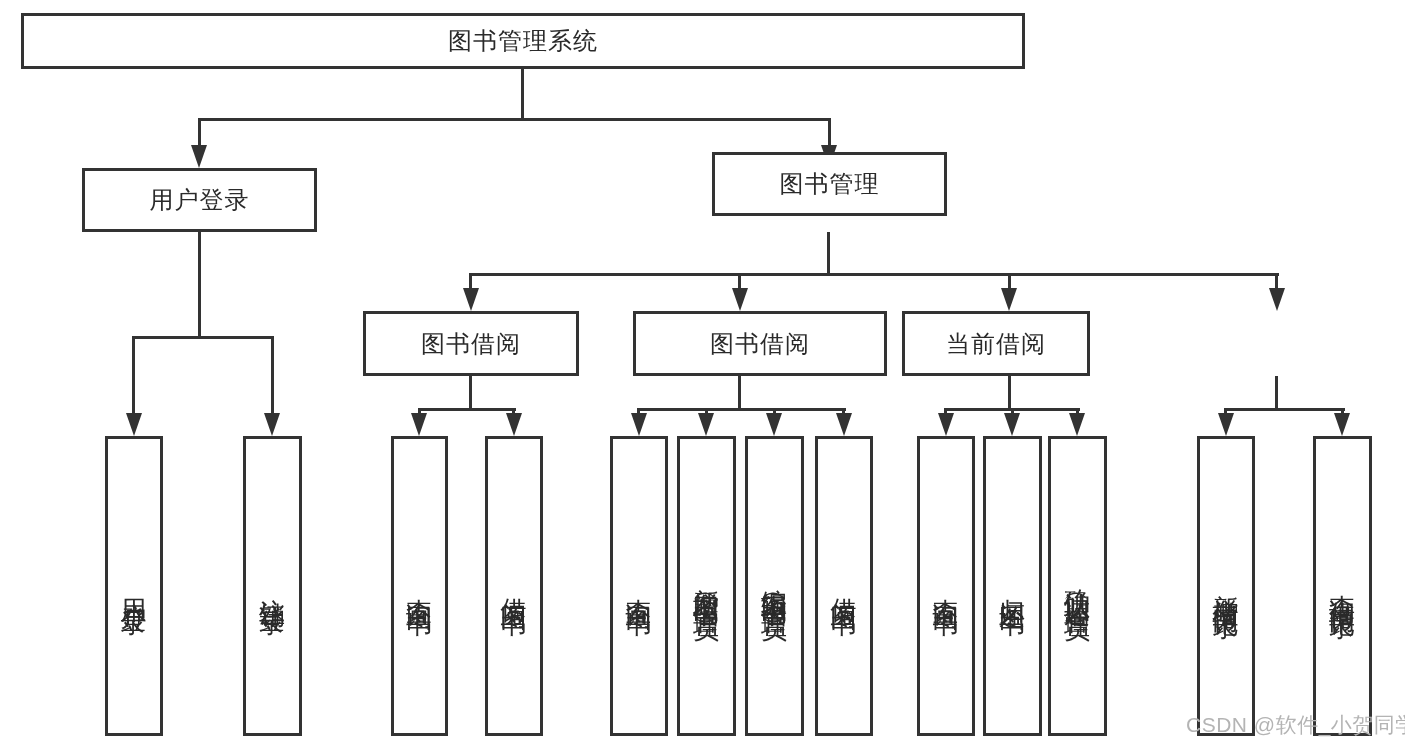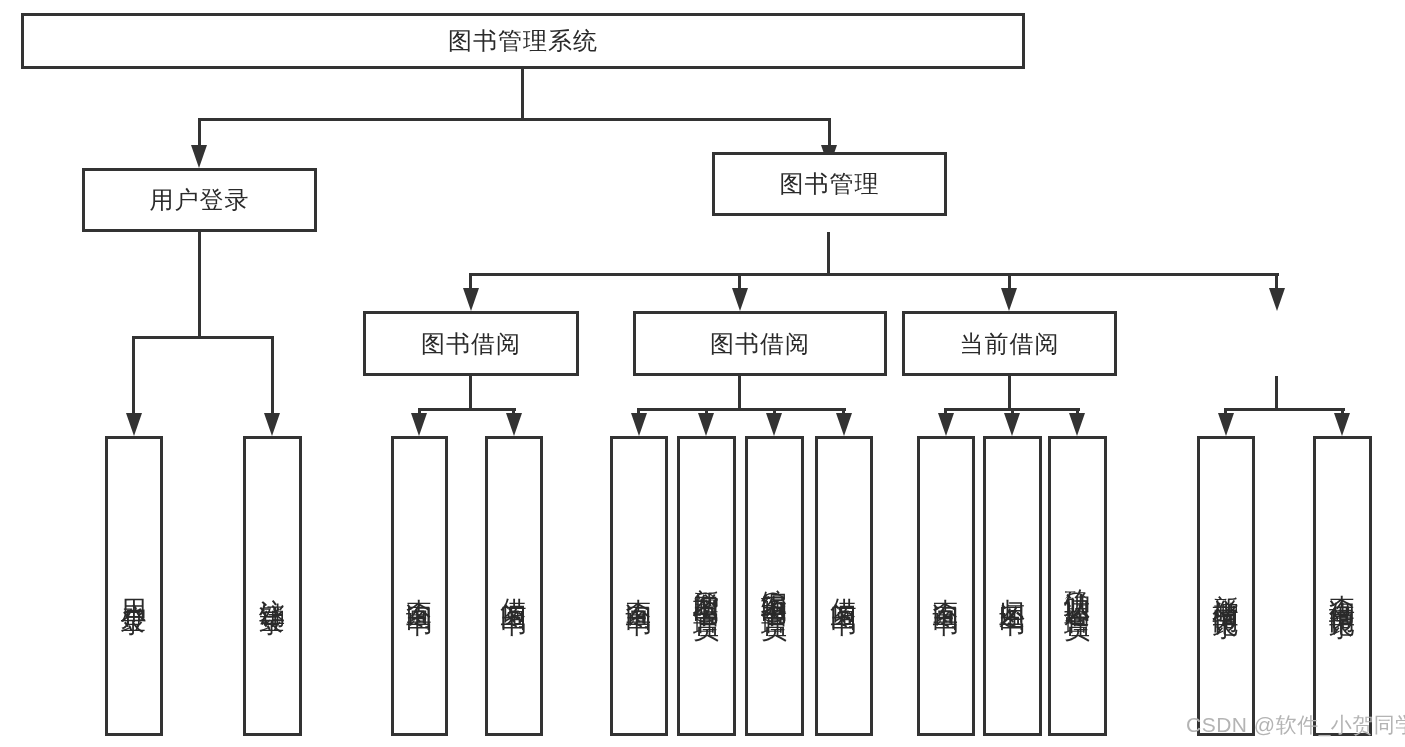--- a/index.html
+++ b/index.html
@@ -101,21 +101,21 @@
   <div class="arrow" style="left:1001px; top:288px;"></div>
   <div class="vline" style="left:1275px; top:273px; height:20px;"></div>
   <div class="arrow" style="left:1269px; top:288px;"></div>
 
   <div class="box" style="left:363px; top:311px; width:216px; height:65px;">
     <span>图书借阅</span>
   </div>
   <div class="box" style="left:633px; top:311px; width:254px; height:65px;">
     <span>图书借阅</span>
   </div>
-  <div class="box" style="left:902px; top:311px; width:215px; height:65px;">
+  <div class="box" style="left:902px; top:311px; width:188px; height:65px;">
     <span>当前借阅</span>
   </div>
 
   <div class="vline" style="left:469px; top:376px; height:34px;"></div>
   <div class="hline" style="left:418px; top:408px; width:98px;"></div>
   <div class="vline" style="left:418px; top:408px; height:10px;"></div>
   <div class="arrow" style="left:411px; top:413px;"></div>
   <div class="vline" style="left:512px; top:408px; height:10px;"></div>
   <div class="arrow" style="left:506px; top:413px;"></div>
 

